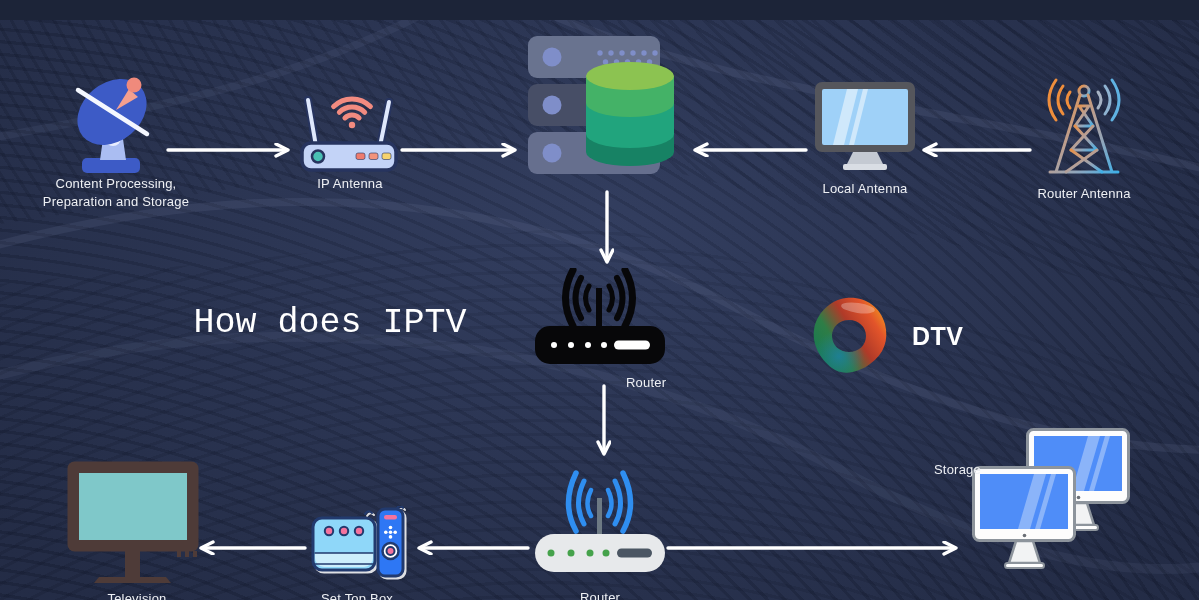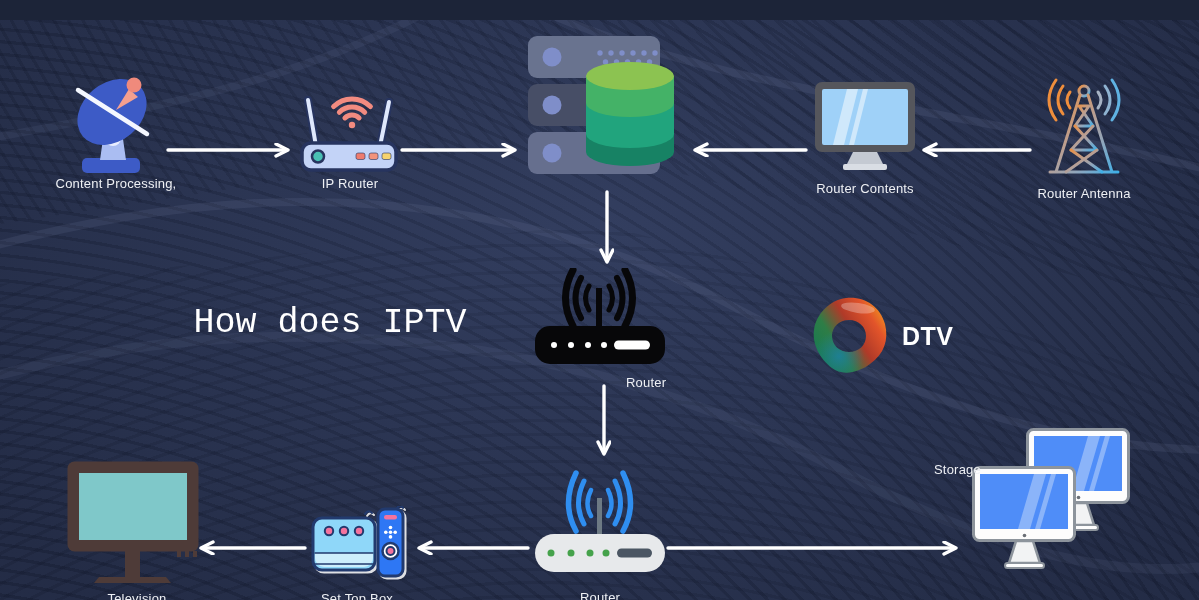--- a/index.html
+++ b/index.html
@@ -22,21 +22,21 @@
   .label{
     position:absolute;color:#eef0f4;font-size:13px;line-height:18px;
     letter-spacing:.2px;text-align:center;white-space:nowrap;
   }
   .label.left{text-align:left;}
   .title{
     position:absolute;left:170px;top:280px;width:320px;text-align:center;
     color:#ffffff;font-family:Liberation Mono, monospace;font-size:35px;line-height:46px;
   }
   .dtv{
-    position:absolute;left:806px;top:276px;display:flex;align-items:center;gap:12px;
+    position:absolute;left:806px;top:276px;display:flex;align-items:center;gap:22px;
   }
   .dtv-text{
     color:#ffffff;font-size:25px;font-weight:600;letter-spacing:.5px;
   }
 </style>
 </head>
 <body>
 
 <div class="stage">
 
@@ -75,20 +75,21 @@
     <path d="M34 88 L38 60 Q40 52 47 52 Q54 52 56 60 L60 88 Z" fill="#aabdf2"></path>
     <circle cx="47" cy="66" r="8" fill="#e9eeff"></circle>
     <circle cx="47" cy="66" r="4.5" fill="#aabdf2"></circle>
     <ellipse cx="46" cy="40" rx="38" ry="29" transform="rotate(-40 46 40)" fill="#3d5bc6"></ellipse>
     <line x1="12" y1="18" x2="81" y2="62" stroke="#f4f7ff" stroke-width="4.5" stroke-linecap="round"></line>
     <path d="M50 38 L63 17 L72 25 Z" fill="#f5a08f"></path>
     <circle cx="68" cy="13" r="7.5" fill="#f08a7c"></circle>
   </svg>
   <div class="label" style="left:16px;top:155px;width:200px">
     <div>Content Processing,</div>
+    <div>Preparation and Storage</div>
   </div>
 
   <svg class="icon" style="left:296px;top:62px" width="106" height="96" viewBox="0 0 106 96">
     <g stroke="#f28b80" stroke-width="5" fill="none" stroke-linecap="round">
       <path d="M48.9 35.9 A10 10 0 0 1 63.1 35.9"></path>
       <path d="M43.3 30.3 A18 18 0 0 1 68.7 30.3"></path>
       <path d="M37.6 24.6 A26 26 0 0 1 74.4 24.6"></path>
     </g>
     <circle cx="56" cy="43" r="3.2" fill="#f28b80"></circle>
     <g stroke-linecap="round">
@@ -96,21 +97,21 @@
       <line x1="20" y1="64" x2="12" y2="18" stroke="#dfe8fc" stroke-width="4"></line>
       <line x1="84" y1="64" x2="93" y2="20" stroke="#27345f" stroke-width="8"></line>
       <line x1="84" y1="64" x2="93" y2="20" stroke="#dfe8fc" stroke-width="4"></line>
     </g>
     <rect x="6" y="61" width="94" height="27" rx="9" fill="#c3d3f7" stroke="#27345f" stroke-width="3.5"></rect>
     <circle cx="22" cy="74.5" r="6" fill="#49c0b4" stroke="#27345f" stroke-width="2.5"></circle>
     <rect x="60" y="71" width="9" height="6.5" rx="2" fill="#ee7b6e" stroke="rgba(39,52,95,.6)" stroke-width="1"></rect>
     <rect x="73" y="71" width="9" height="6.5" rx="2" fill="#f2937c" stroke="rgba(39,52,95,.6)" stroke-width="1"></rect>
     <rect x="86" y="71" width="9" height="6.5" rx="2" fill="#f6d36e" stroke="rgba(39,52,95,.6)" stroke-width="1"></rect>
   </svg>
-  <div class="label" style="left:298px;top:155px;width:104px">IP Router</div>
+  <div class="label" style="left:298px;top:155px;width:104px">IP Antenna</div>
 
   <svg class="icon" style="left:524px;top:10px" width="152" height="150" viewBox="0 0 152 150">
     <rect x="4" y="6" width="132" height="42" rx="9" fill="#69738f"></rect>
     <circle cx="28" cy="27" r="9.5" fill="#7f8ec9"></circle>
     <g fill="#7f8ec9">
       <circle cx="76" cy="23" r="2.7"></circle>
         <circle cx="87" cy="23" r="2.7"></circle>
         <circle cx="98" cy="23" r="2.7"></circle>
         <circle cx="109" cy="23" r="2.7"></circle>
         <circle cx="120" cy="23" r="2.7"></circle>
@@ -137,21 +138,21 @@
   <svg class="icon" style="left:813px;top:60px" width="104" height="92" viewBox="0 0 104 92">
     <rect x="2" y="2" width="100" height="70" rx="7" fill="#55565c"></rect>
     <rect x="9" y="9" width="86" height="56" rx="2" fill="#9fd1f8"></rect>
     <g fill="#ffffff" opacity=".5">
       <path d="M34 9 h11 L31 65 h-11 Z"></path>
       <path d="M50 9 h5 L41 65 h-5 Z"></path>
     </g>
     <path d="M40 72 L64 72 L70 84 L34 84 Z" fill="#c4c9d2"></path>
     <rect x="30" y="84" width="44" height="6" rx="2" fill="#d9dde4"></rect>
   </svg>
-  <div class="label" style="left:813px;top:160px;width:104px">Router Contents</div>
+  <div class="label" style="left:813px;top:160px;width:104px">Local Antenna</div>
 
   <svg class="icon" style="left:1036px;top:56px" width="96" height="106" viewBox="0 0 96 106">
     <defs>
       <linearGradient id="antGrad" x1="0" y1="0" x2="1" y2="1">
         <stop offset="0" stop-color="#ef8e3c"></stop>
         <stop offset=".45" stop-color="#b99f93"></stop>
         <stop offset=".7" stop-color="#8fa6bd"></stop>
         <stop offset="1" stop-color="#3fb0e8"></stop>
       </linearGradient>
     </defs>

